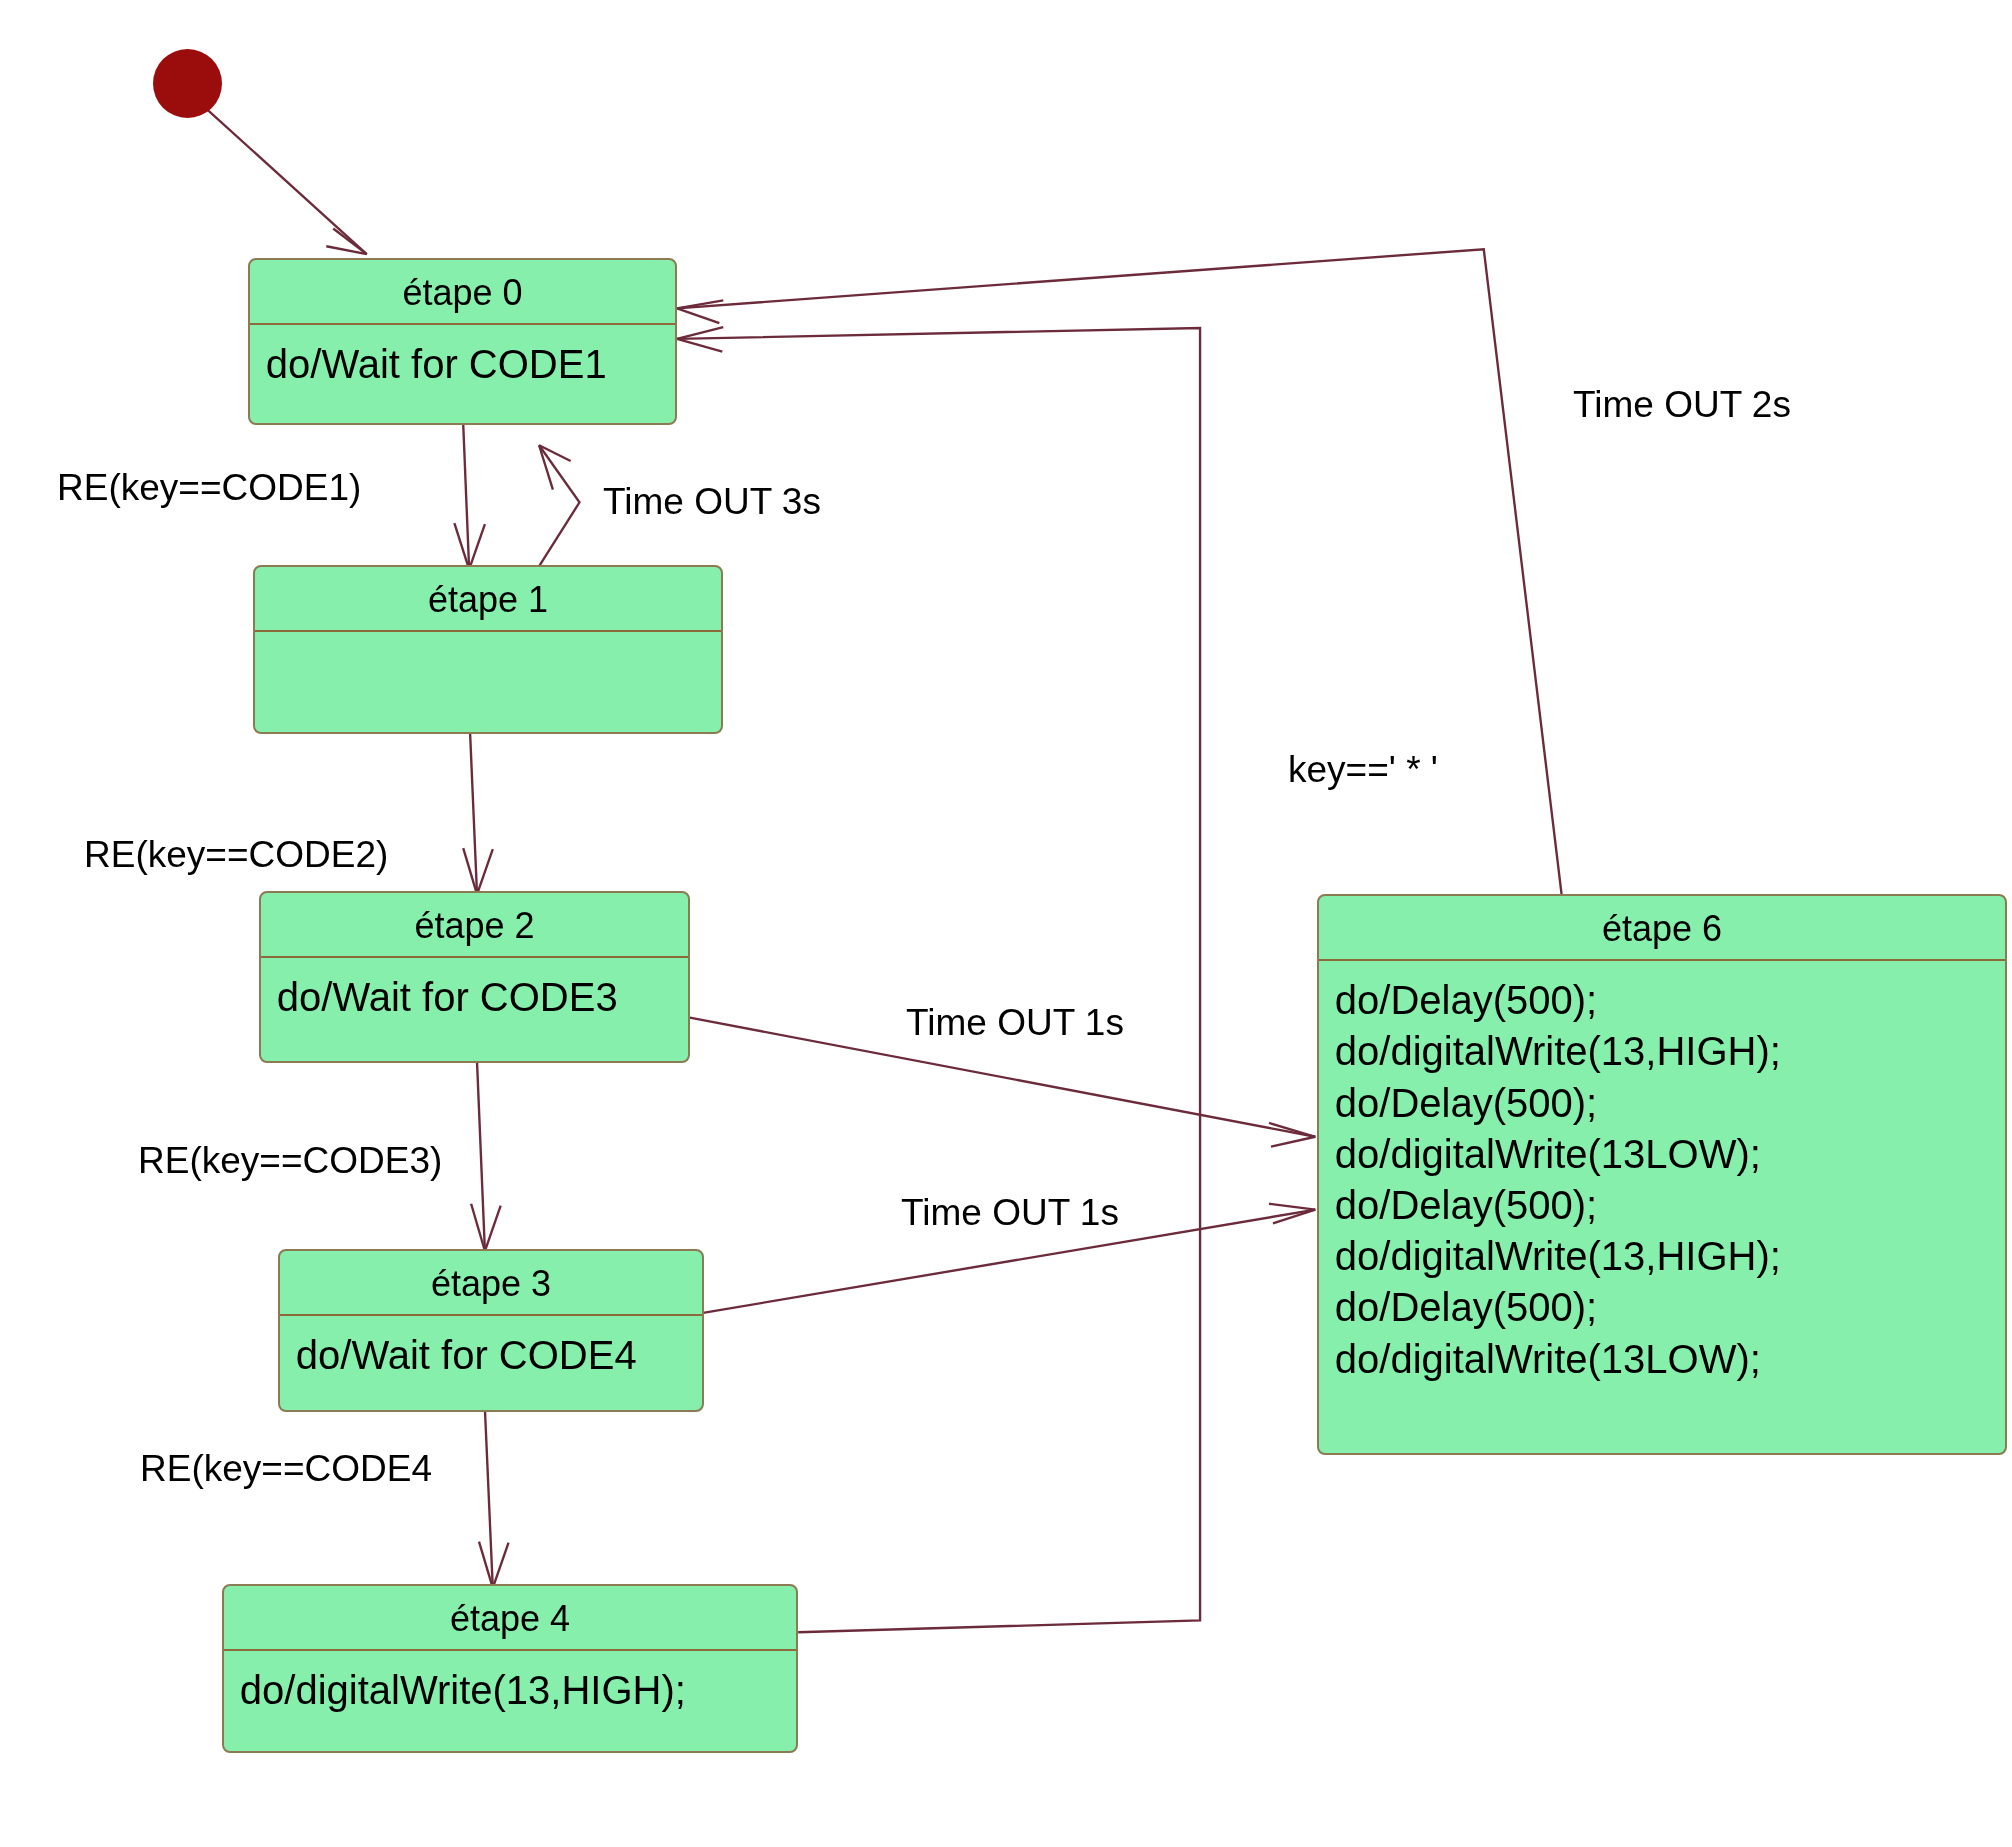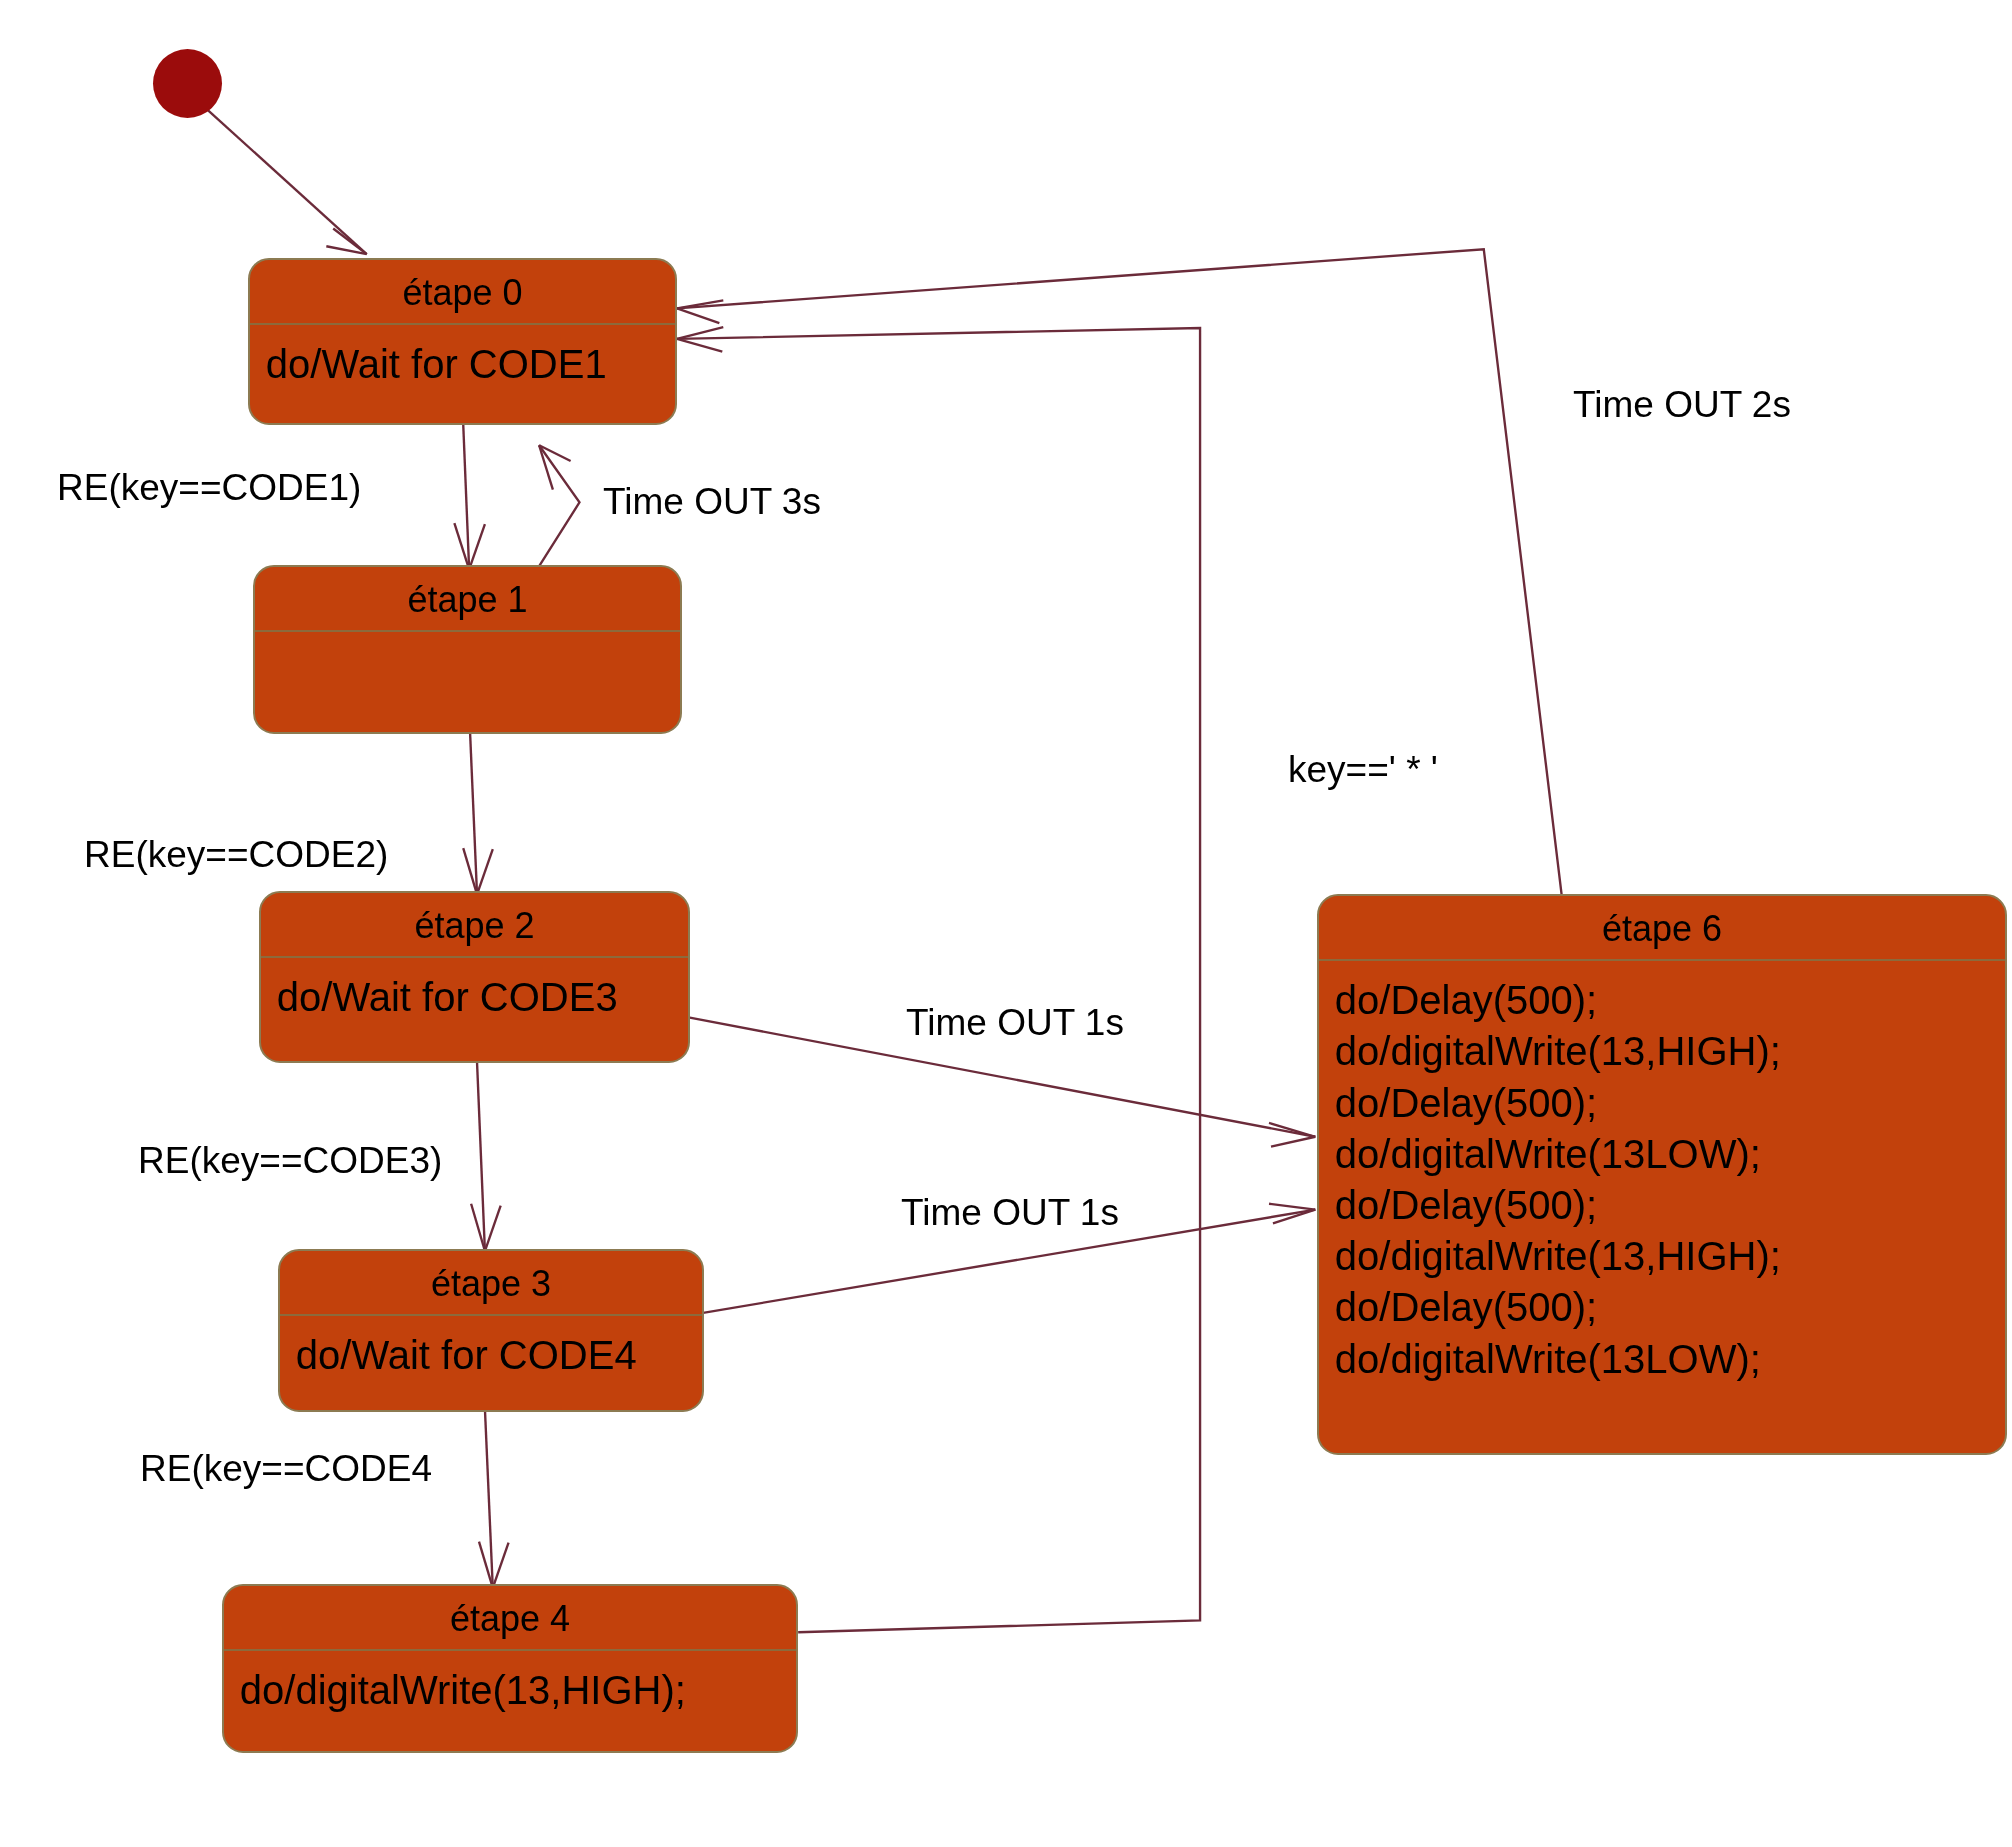--- a/index.html
+++ b/index.html
@@ -21,23 +21,23 @@
     position: absolute;
     left: 0;
     top: 0;
     width: 2013px;
     height: 1847px;
     pointer-events: none;
   }
   .state {
     position: absolute;
     box-sizing: border-box;
-    background: #c2410c;
+    background: #86efac;
     border: 2px solid #8C7B52;
-    border-radius: 21px;
+    border-radius: 8px;
     overflow: hidden;
   }
   .state-name {
     text-align: center;
     font-size: 36px;
     color: #000000;
     padding: 13.8px 0 11.8px 0;
     line-height: 1.05;
   }
   .state-divider {
@@ -136,21 +136,21 @@
   </svg>
 
   <div class="start-node" style="left:153px; top:49px; width:69px; height:69px;"></div>
 
   <div class="state" style="left:248px; top:258px; width:429px; height:167px;">
     <div class="state-name">étape 0</div>
     <div class="state-divider"></div>
     <div class="state-body">do/Wait for CODE1</div>
   </div>
 
-  <div class="state" style="left:253px; top:565px; width:429px; height:169px;">
+  <div class="state" style="left:253px; top:565px; width:470px; height:169px;">
     <div class="state-name">étape 1</div>
     <div class="state-divider"></div>
   </div>
 
   <div class="state" style="left:259px; top:891px; width:431px; height:172px;">
     <div class="state-name">étape 2</div>
     <div class="state-divider"></div>
     <div class="state-body">do/Wait for CODE3</div>
   </div>
 

